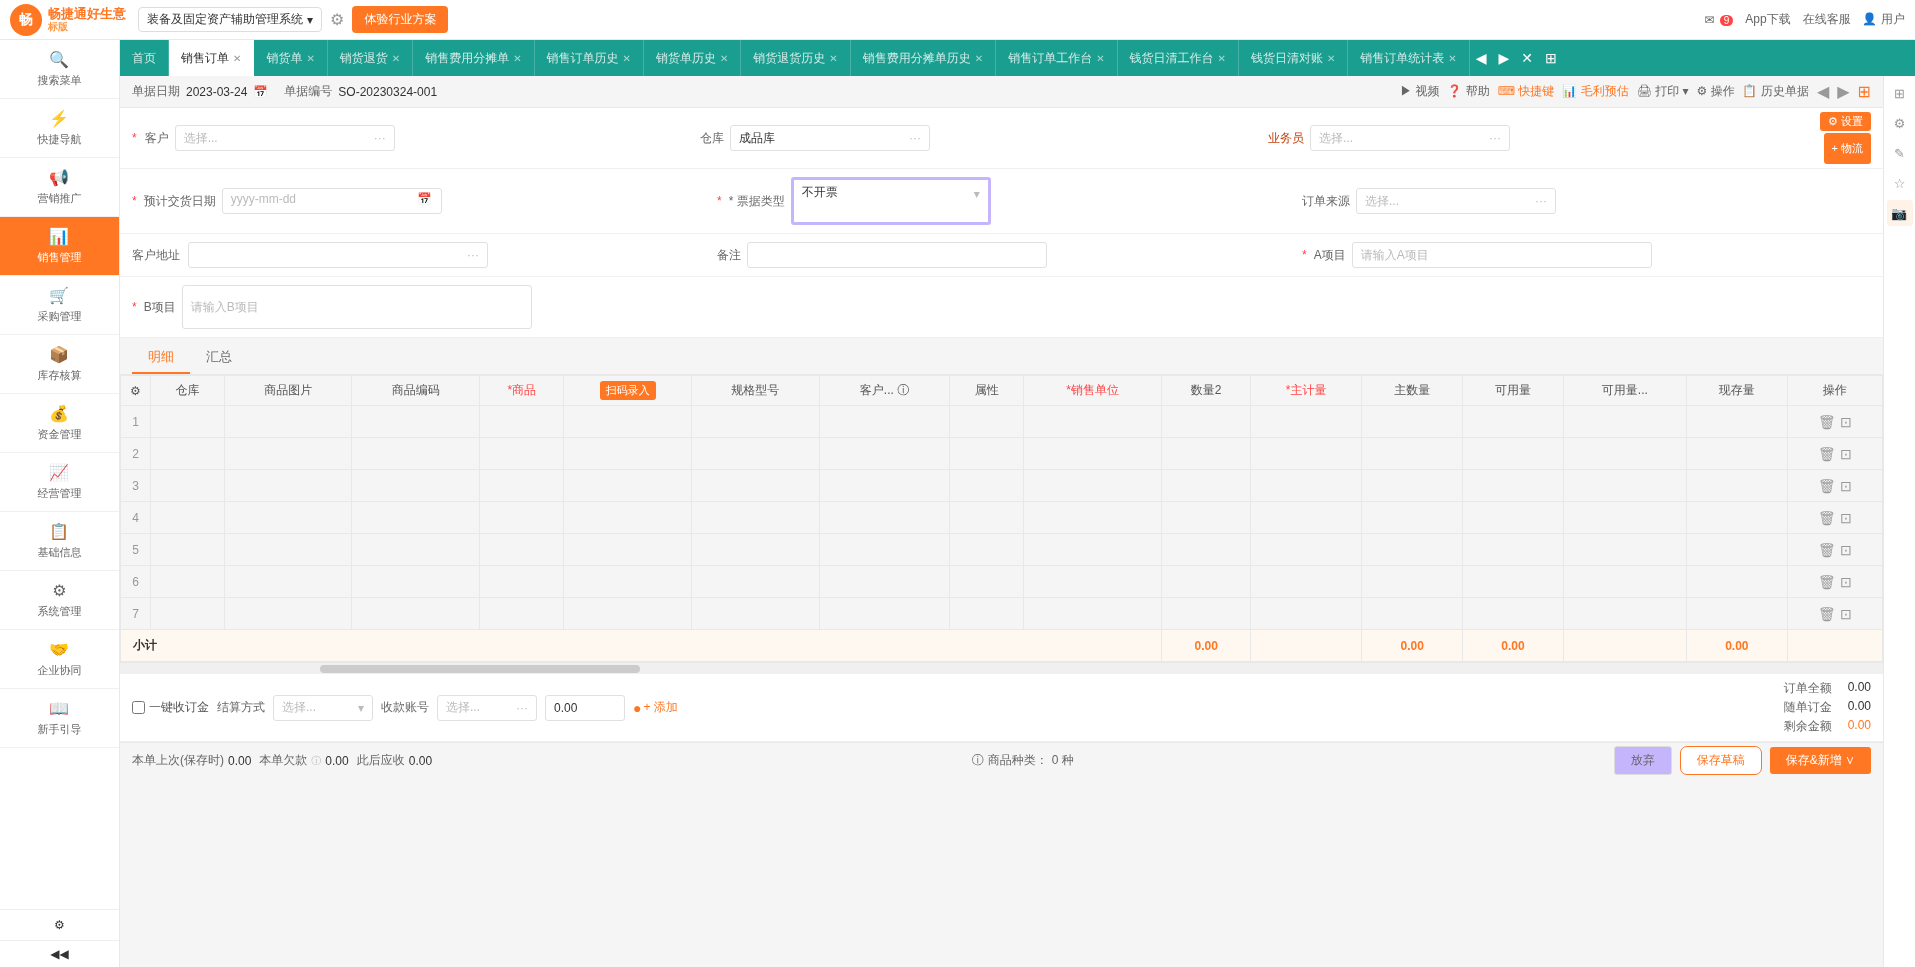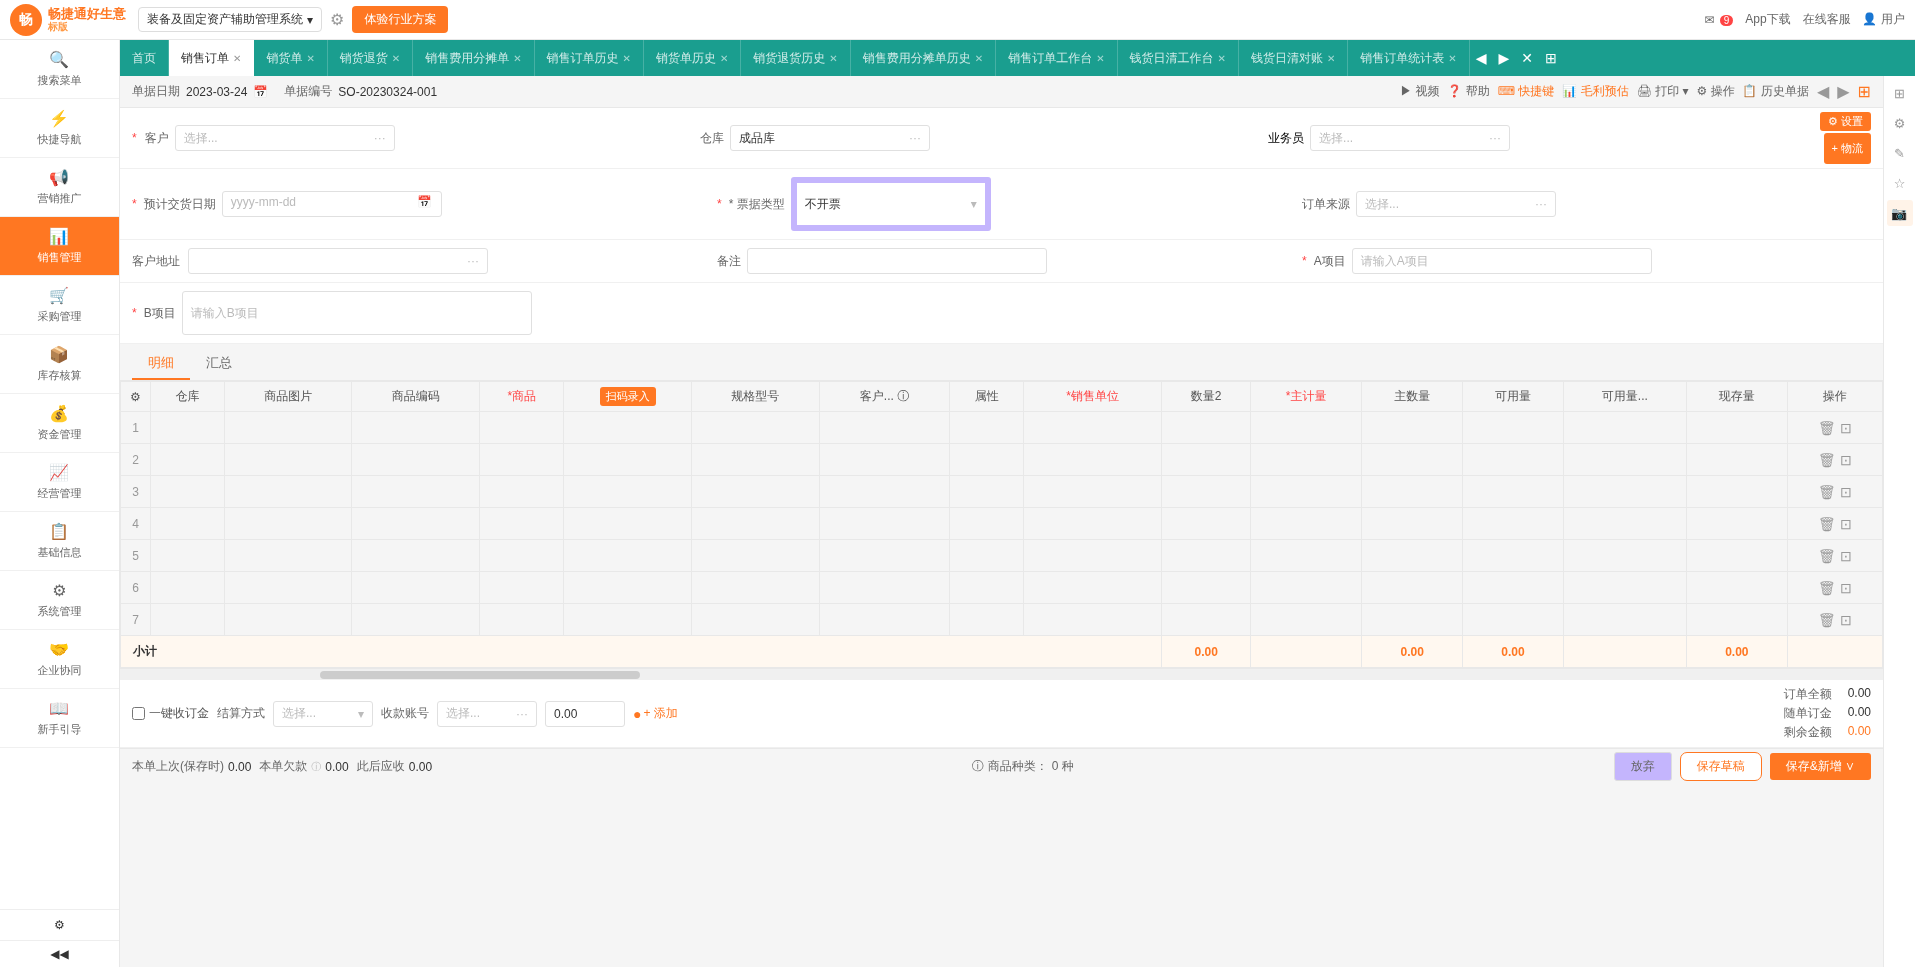--- a/index.html
+++ b/index.html
@@ -272,21 +272,21 @@
 
           <div style="display:flex;align-items:center;gap:6px;flex:1;padding:4px 16px">
             <span style="color:#666;white-space:nowrap">仓库</span>
             <div style="flex:1;border:1px solid #e0e0e0;border-radius:3px;padding:3px 8px;height:26px;display:flex;align-items:center;color:#333;max-width:200px">
               <span>成品库</span>
               <span style="margin-left:auto;color:#bbb">···</span>
             </div>
           </div>
 
           <div style="display:flex;align-items:center;gap:6px;flex:1;padding:4px 0">
-            <span style="color:#000000;white-space:nowrap">业务员</span>
+            <span style="color:#c2410c;white-space:nowrap">业务员</span>
             <div style="flex:1;border:1px solid #e0e0e0;border-radius:3px;padding:3px 8px;height:26px;display:flex;align-items:center;color:#bbb;max-width:200px">
               <span>选择...</span>
               <span style="margin-left:auto;color:#bbb">···</span>
             </div>
           </div>
 
           <div style="margin-left:auto;display:flex;flex-direction:column;gap:2px;align-items:flex-end">
             <button style="background:#ff7722;color:white;border:none;border-radius:3px;padding:2px 8px;cursor:pointer;font-size:11px">⚙ 设置</button>
             <button style="background:#ff7722;color:white;border:none;border-radius:3px;padding:8px 8px;cursor:pointer;font-size:11px">+ 物流</button>
           </div>
@@ -299,21 +299,21 @@
             <span style="color:#666;white-space:nowrap">预计交货日期</span>
             <div style="flex:1;border:1px solid #e0e0e0;border-radius:3px;padding:3px 8px;height:26px;display:flex;align-items:flex-start;color:#bbb;max-width:220px">
               <span>yyyy-mm-dd</span>
               <span style="margin-left:auto;color:#bbb">📅</span>
             </div>
           </div>
 
           <div style="display:flex;align-items:center;gap:6px;flex:1;padding:4px 16px">
             <span style="color:#ff4444;margin-right:1px">*</span>
             <span style="color:#666;white-space:nowrap">* 票据类型</span>
-            <div style="flex:1;border:6px solid #c4b5fd;border-radius:3px;padding:21px 8px;height:26px;display:flex;align-items:center;color:#333;max-width:200px">
+            <div style="flex:1;border:3px solid #c4b5fd;border-radius:3px;padding:21px 8px;height:26px;display:flex;align-items:flex-end;color:#333;max-width:200px">
               <span>不开票</span>
               <span style="margin-left:auto;color:#bbb">▾</span>
             </div>
           </div>
 
           <div style="display:flex;align-items:center;gap:6px;flex:1;padding:4px 0">
             <span style="color:#666;white-space:nowrap">订单来源</span>
             <div style="flex:1;border:1px solid #e0e0e0;border-radius:3px;padding:3px 8px;height:26px;display:flex;align-items:center;color:#bbb;max-width:200px">
               <span>选择...</span>
               <span style="margin-left:auto;color:#bbb">···</span>

